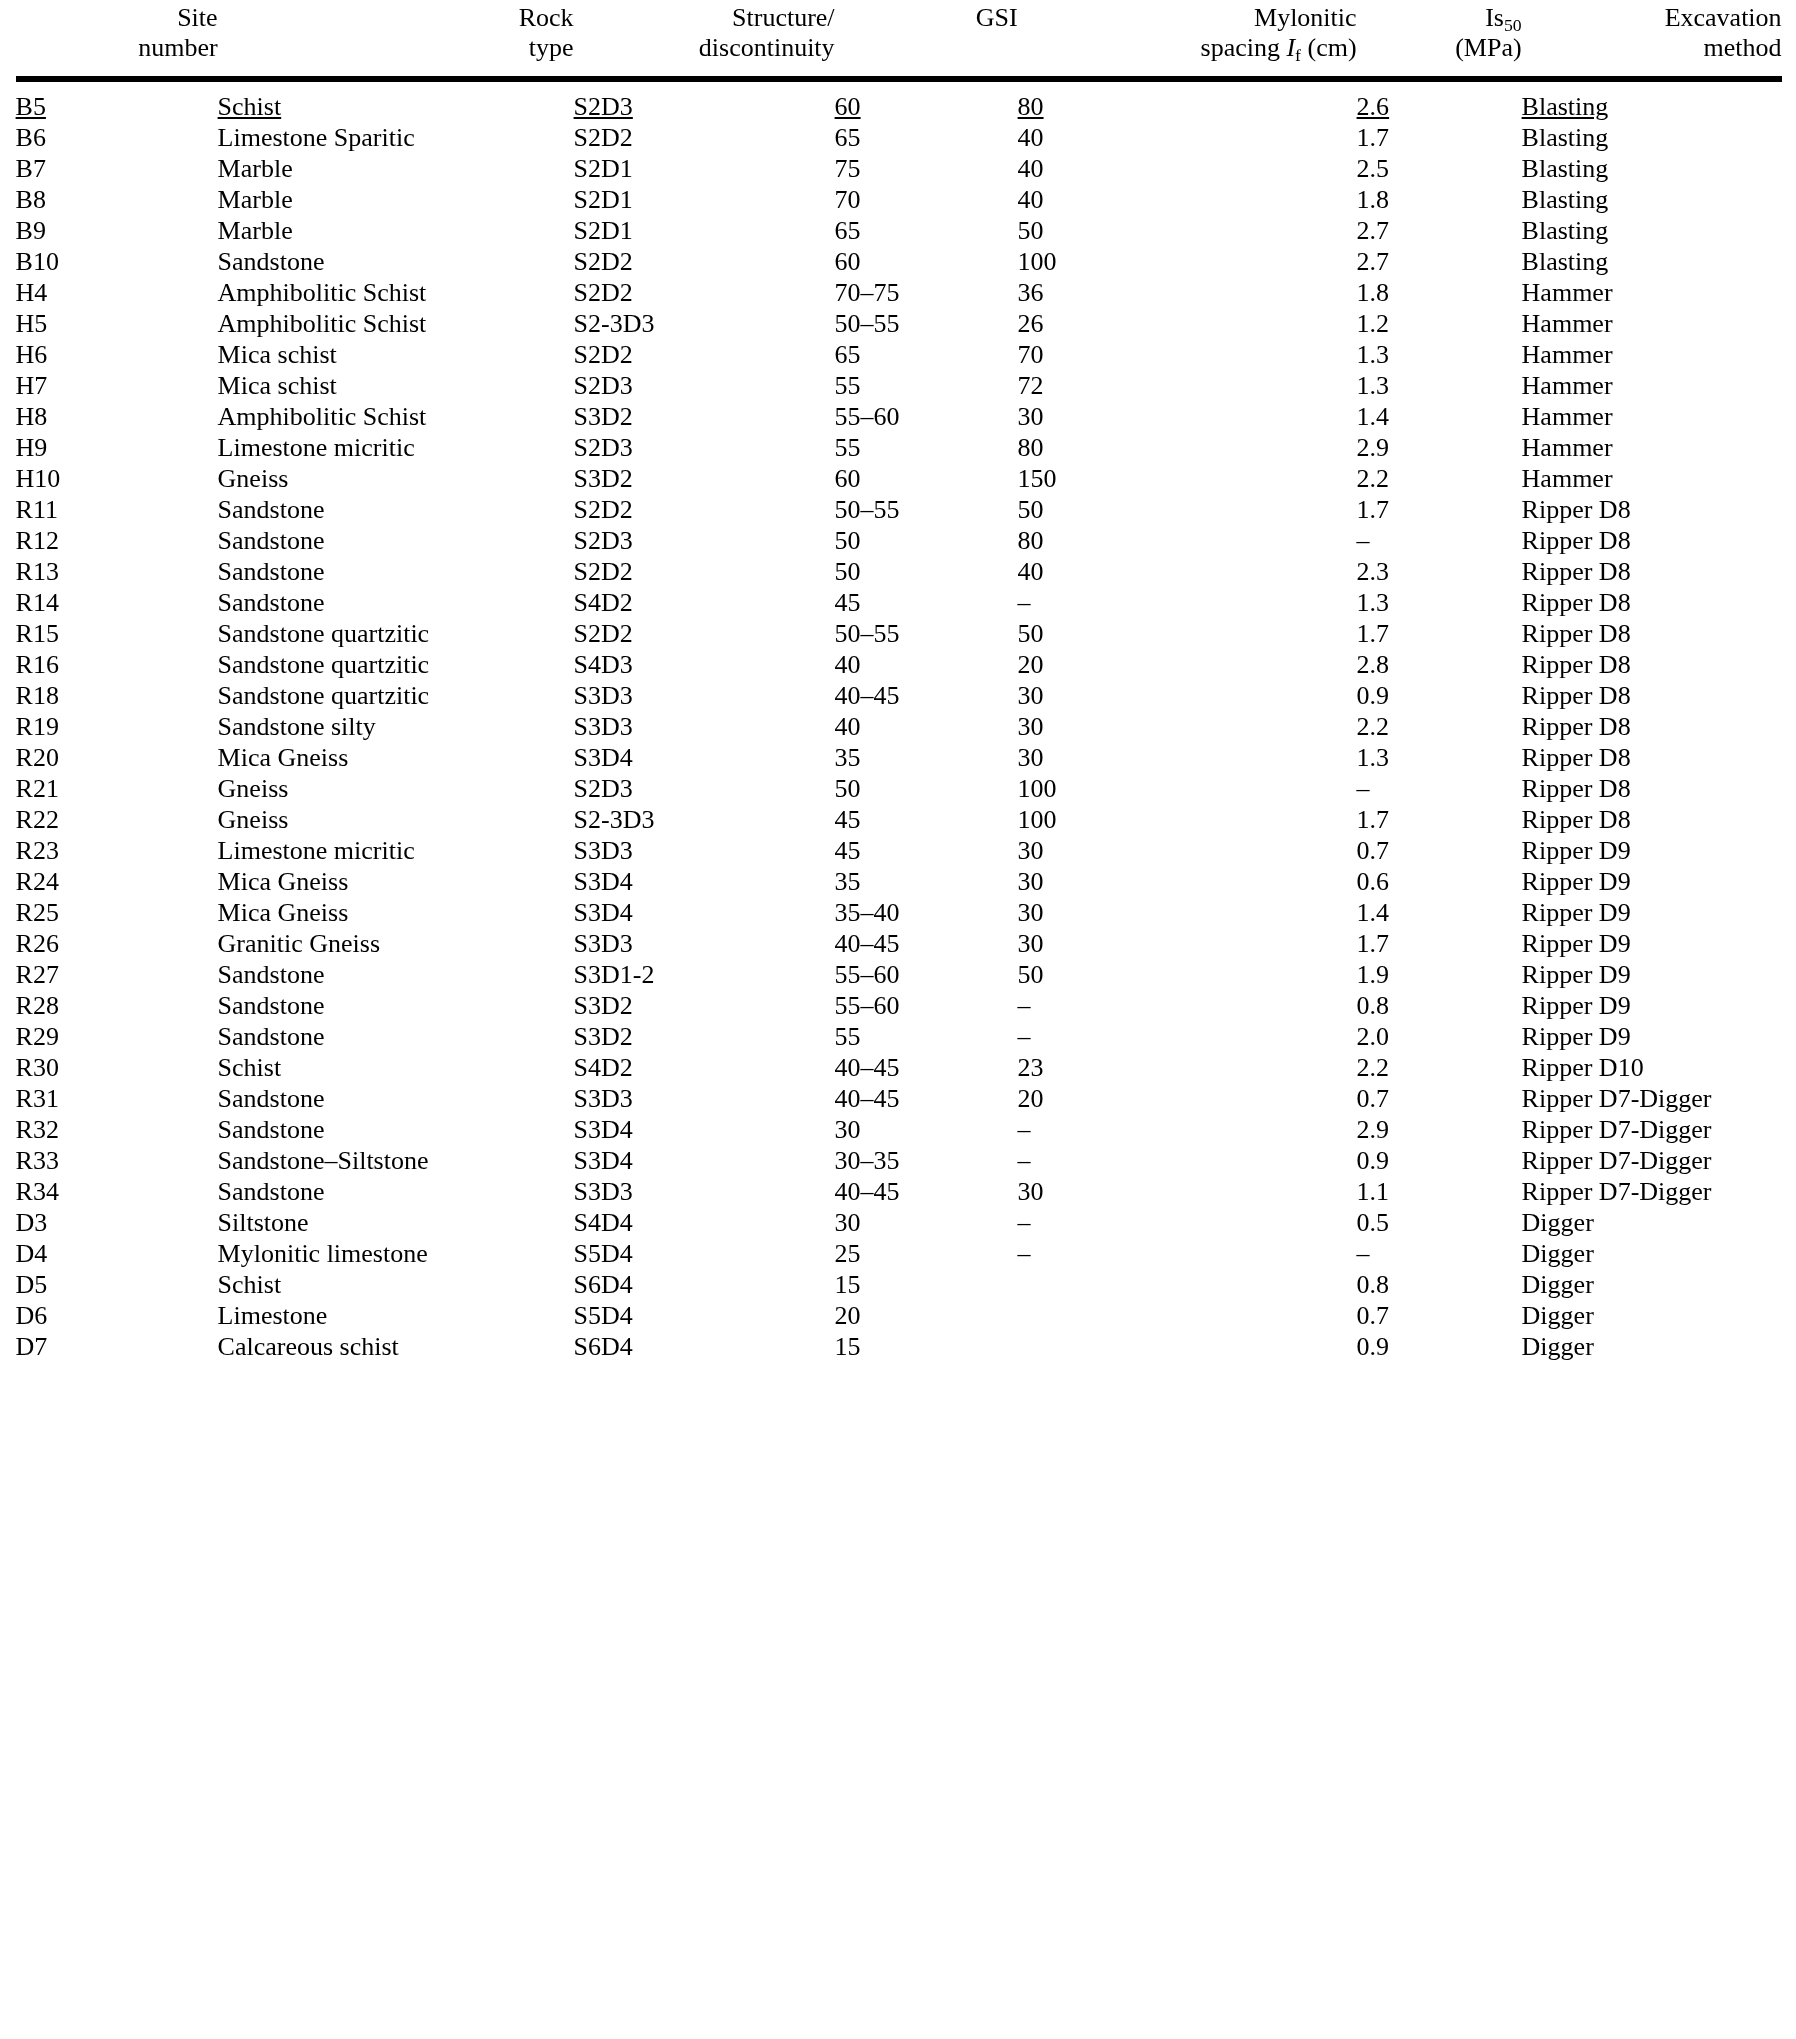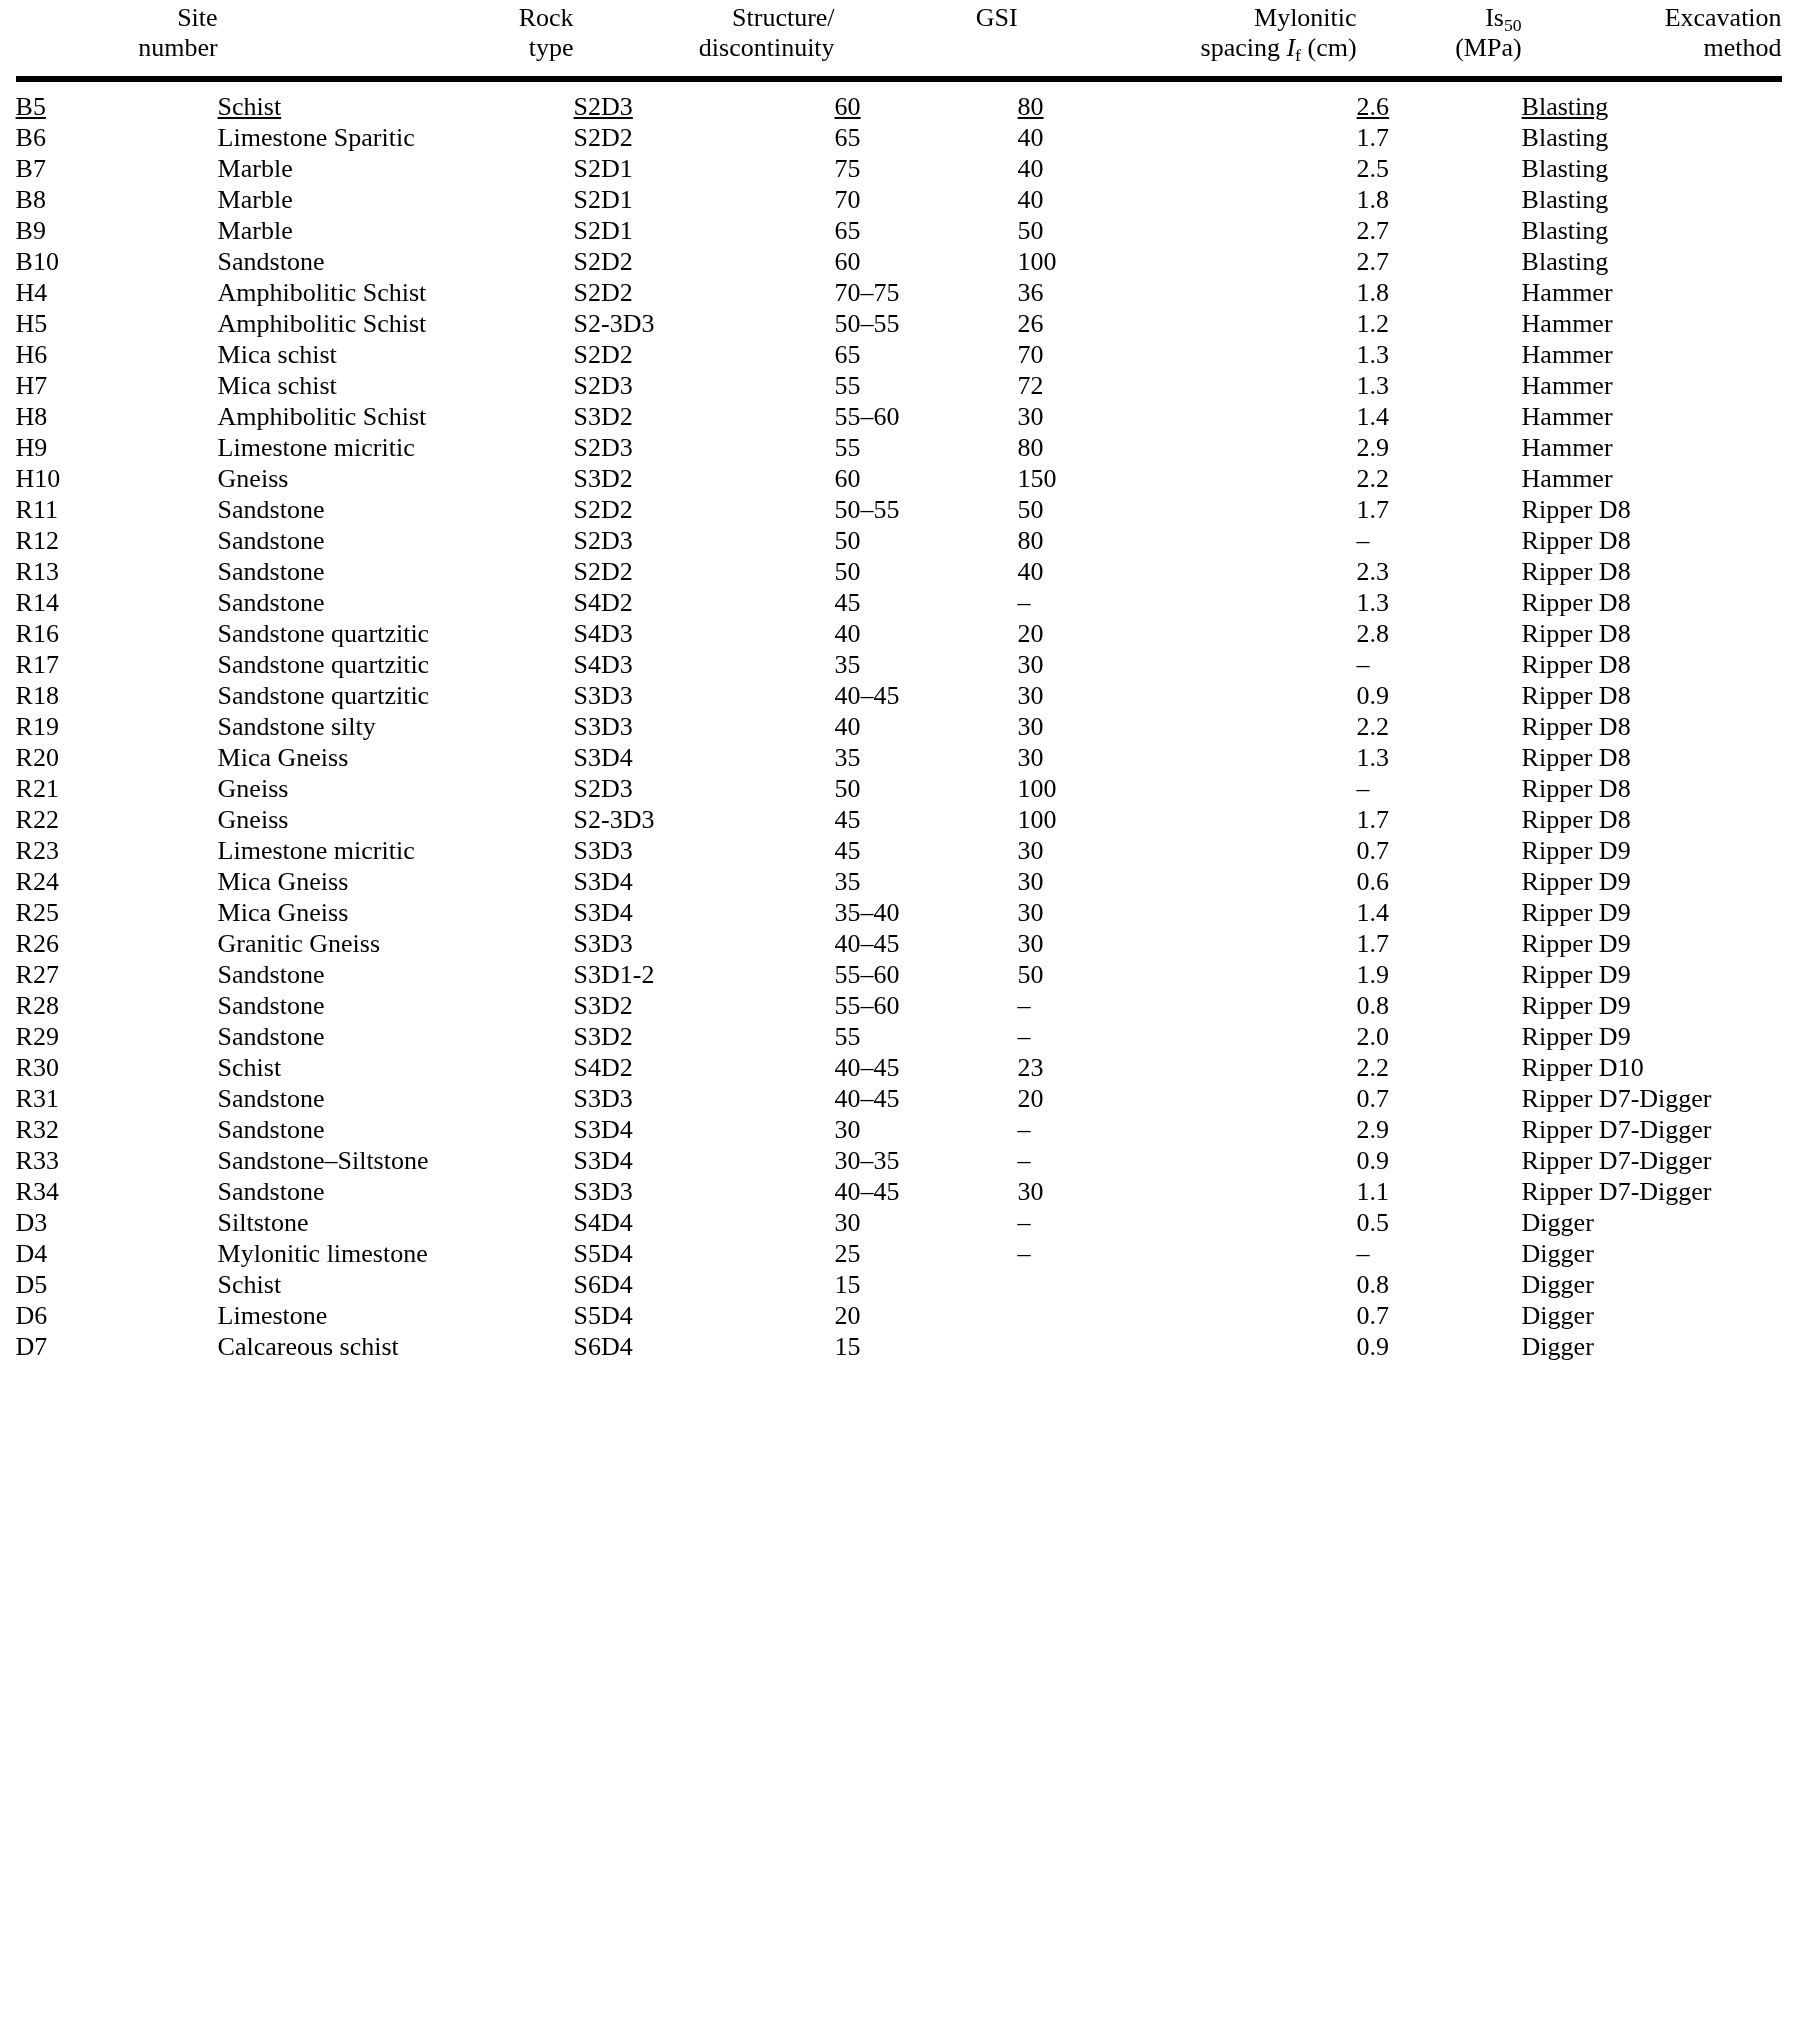--- a/index.html
+++ b/index.html
@@ -278,35 +278,35 @@
         <tr>
           <td>R14</td>
           <td>Sandstone</td>
           <td>S4D2</td>
           <td>45</td>
           <td>–</td>
           <td>1.3</td>
           <td>Ripper D8</td>
         </tr>
         <tr>
+          <td>R15</td>
+          <td>Sandstone quartzitic</td>
+          <td>S2D2</td>
+          <td>50–55</td>
+          <td>50</td>
+          <td>1.7</td>
+          <td>Ripper D8</td>
+        </tr>
+        <tr>
           <td>R16</td>
           <td>Sandstone quartzitic</td>
           <td>S4D3</td>
           <td>40</td>
           <td>20</td>
           <td>2.8</td>
-          <td>Ripper D8</td>
-        </tr>
-        <tr>
-          <td>R17</td>
-          <td>Sandstone quartzitic</td>
-          <td>S4D3</td>
-          <td>35</td>
-          <td>30</td>
-          <td>–</td>
           <td>Ripper D8</td>
         </tr>
         <tr>
           <td>R18</td>
           <td>Sandstone quartzitic</td>
           <td>S3D3</td>
           <td>40–45</td>
           <td>30</td>
           <td>0.9</td>
           <td>Ripper D8</td>

